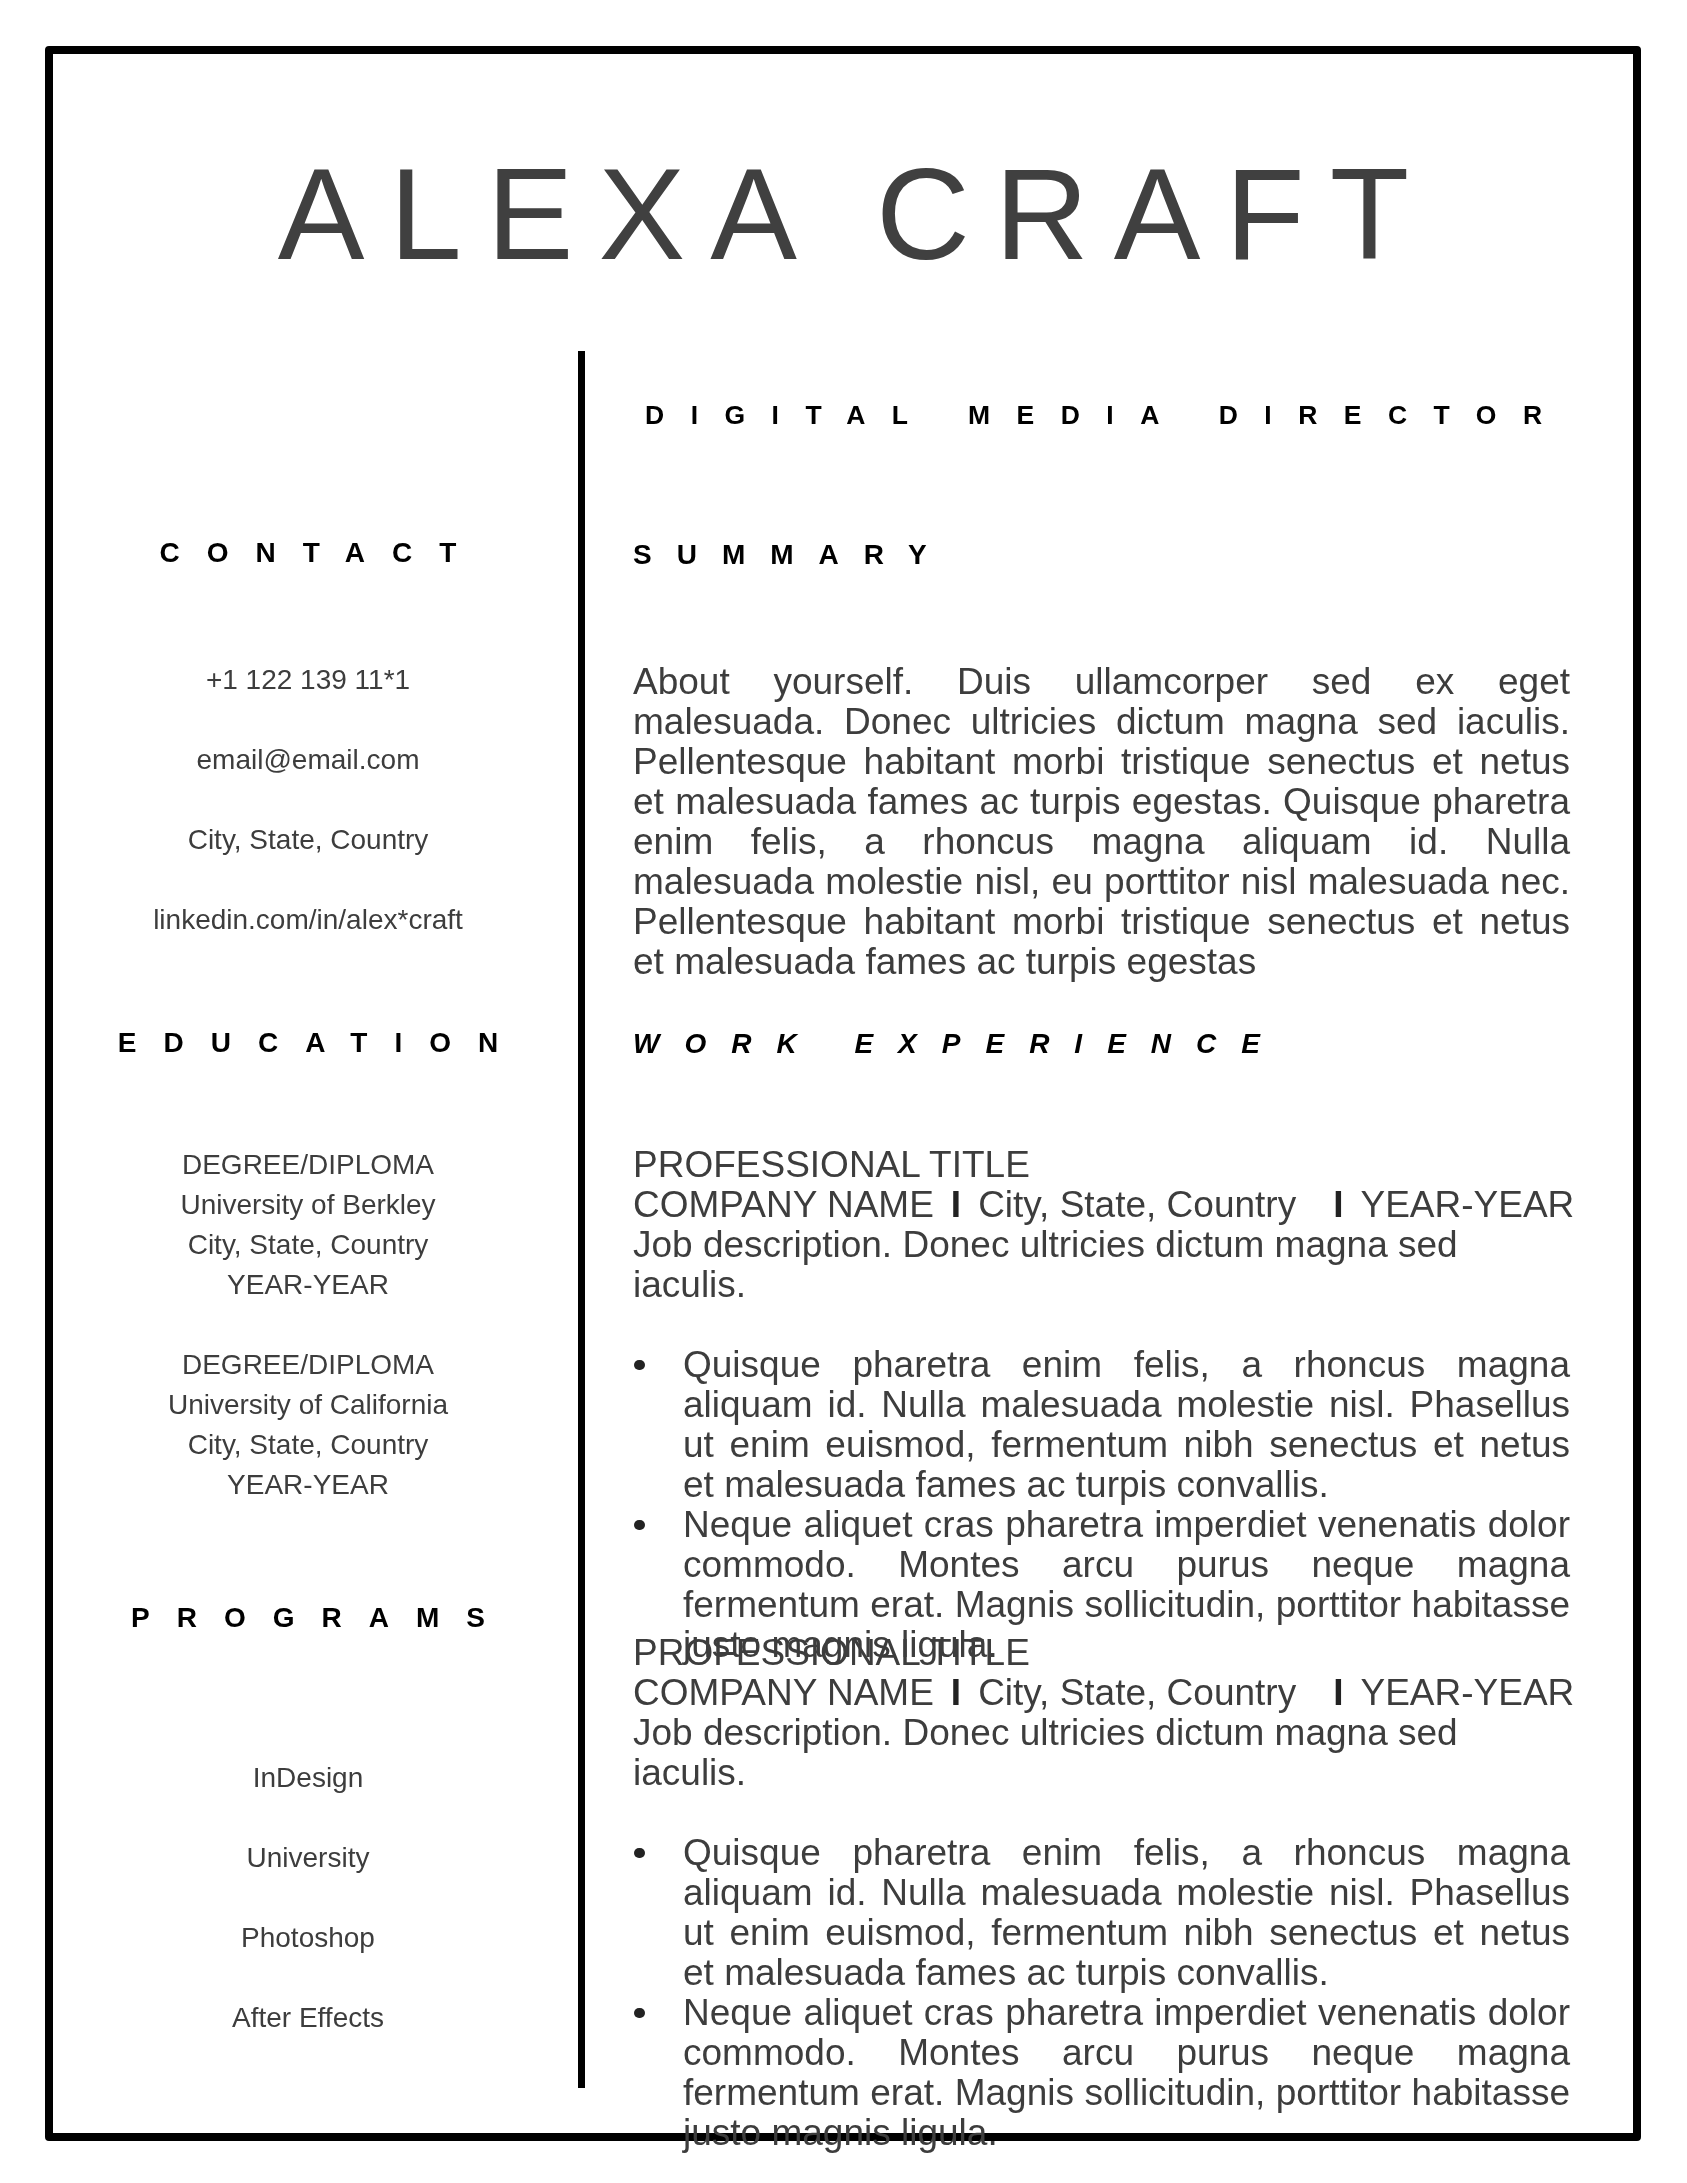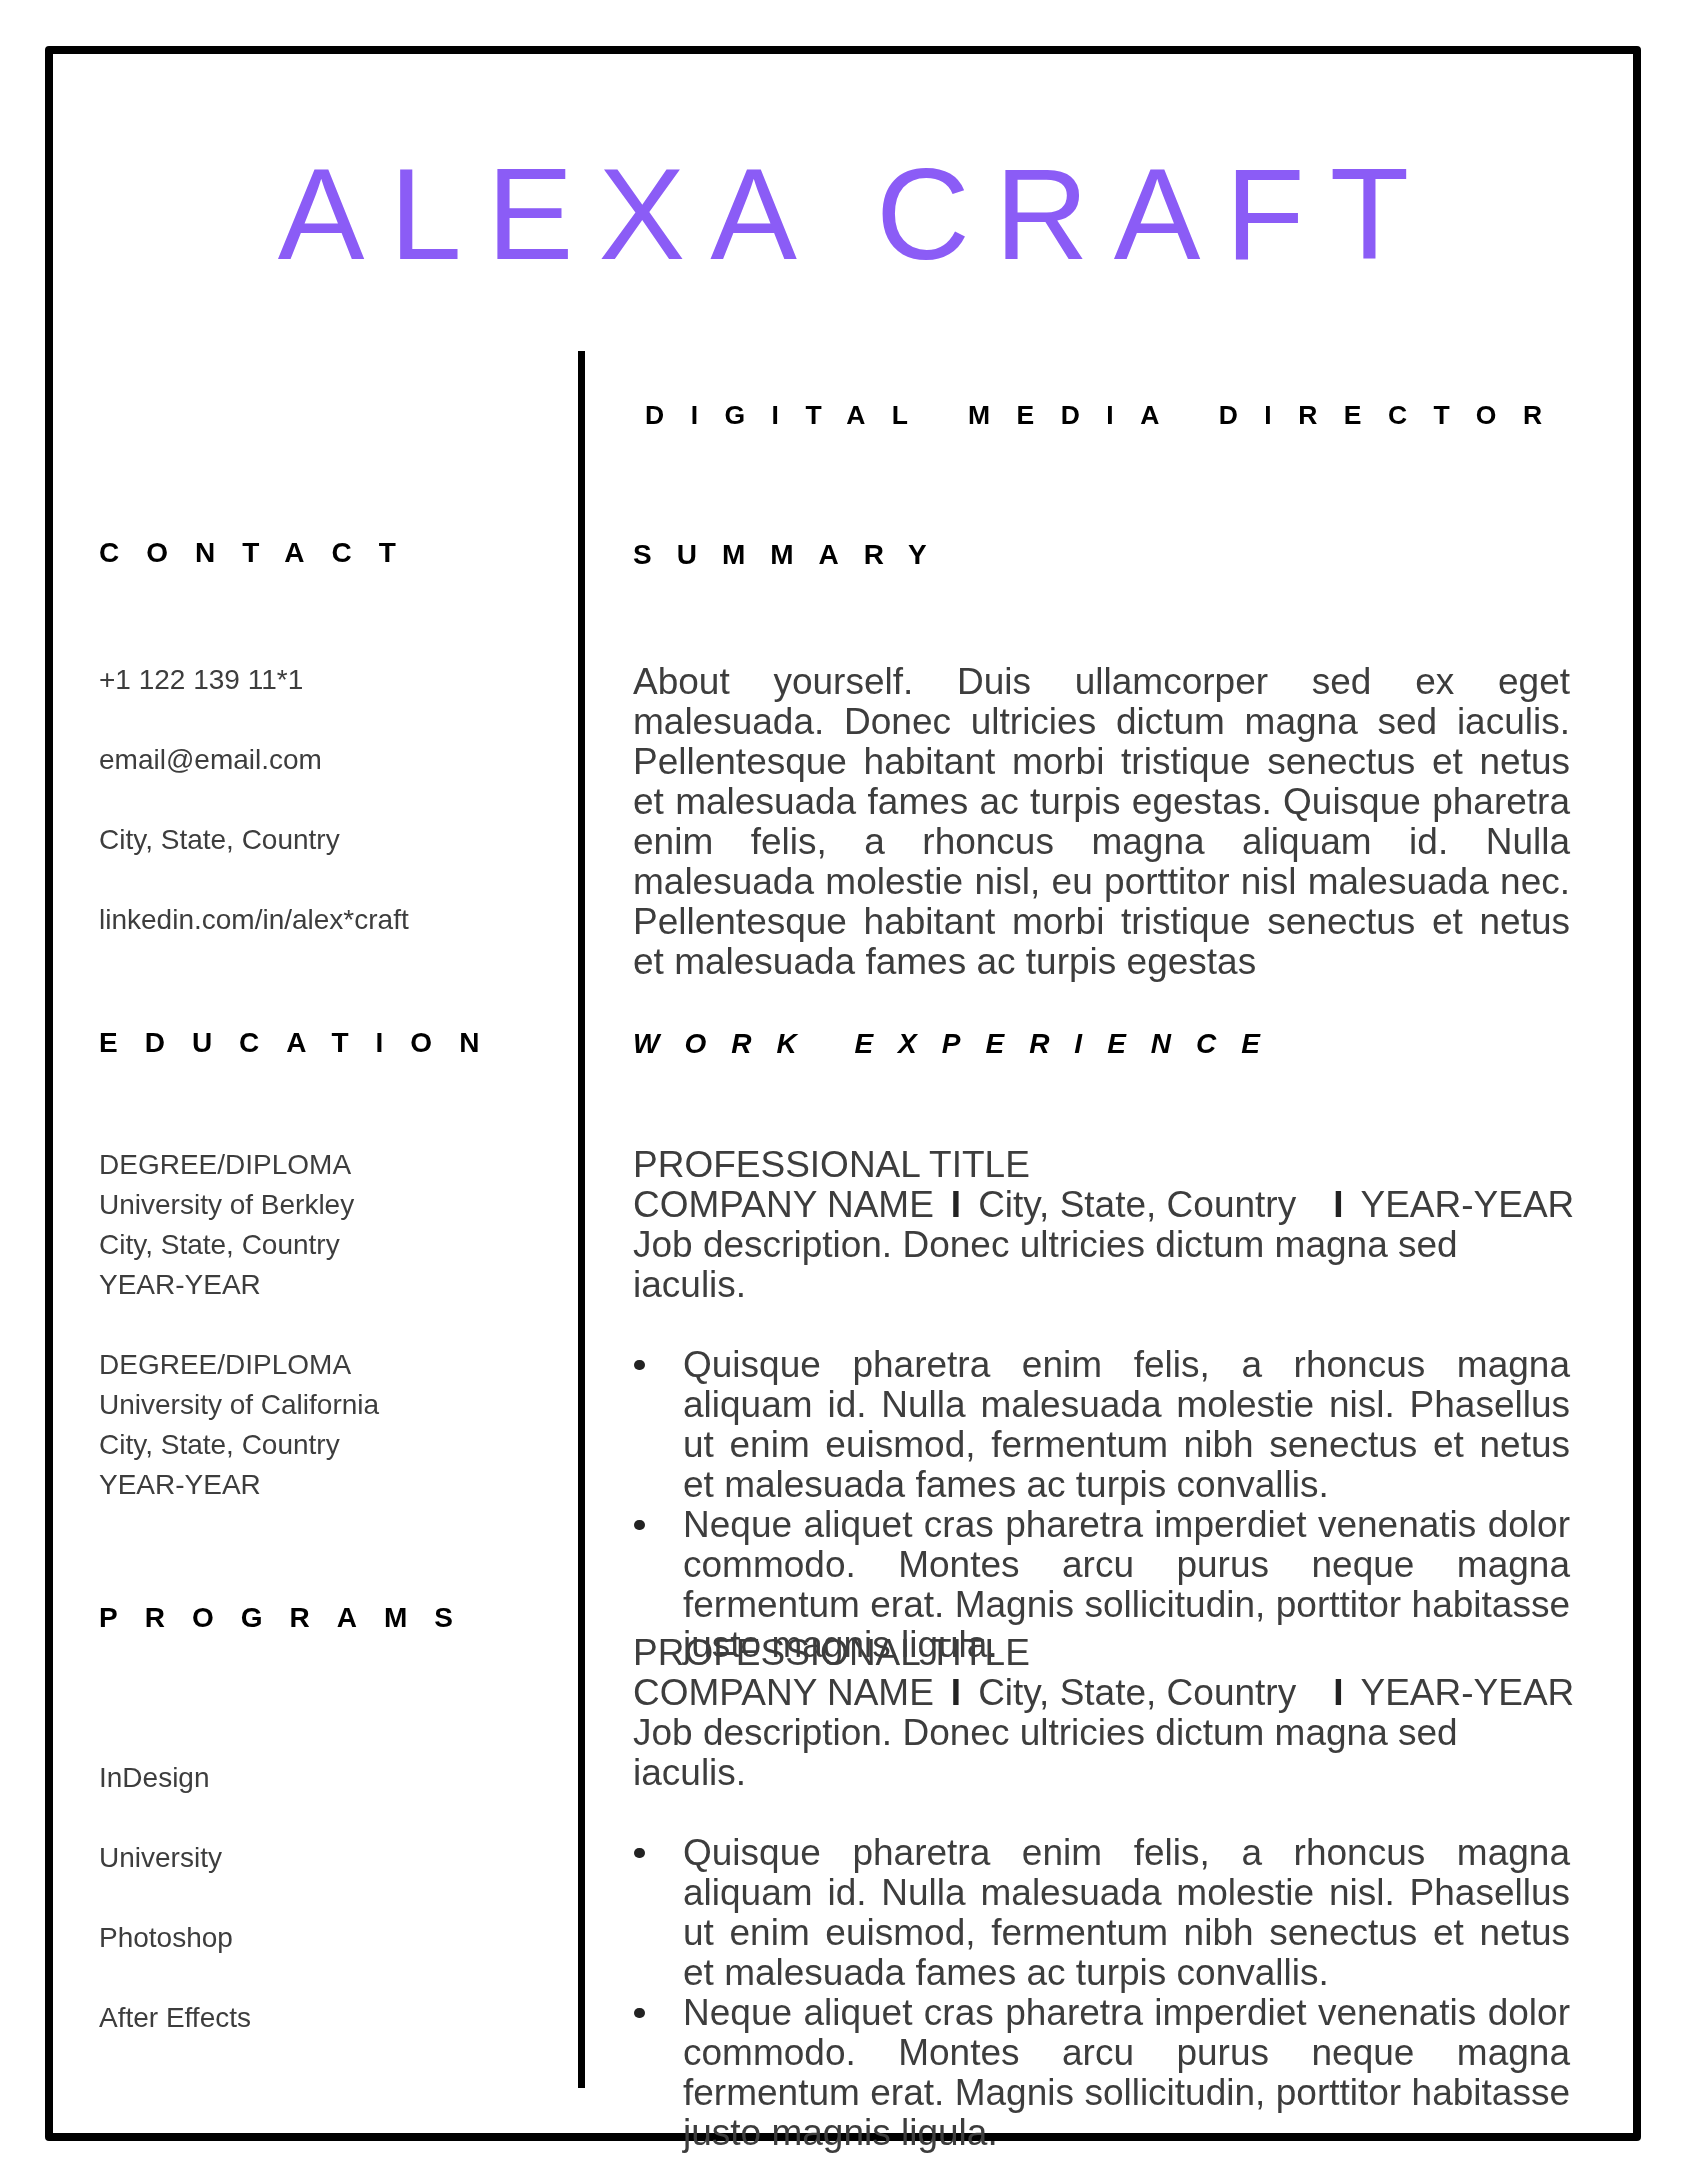--- a/index.html
+++ b/index.html
@@ -1,24 +1,24 @@
 <!DOCTYPE html>
 <html style="font-size:10.6px"><head>
 <meta charset="utf-8">
 <style>
   html, body { margin: 0; padding: 0; background: #ffffff; }
   body { width: 1687px; height: 2183px; position: relative; overflow: hidden;
          font-family: "Liberation Sans", "DejaVu Sans", sans-serif; }
   .frame { position: absolute; left: 45px; top: 46px; width: 1596px; height: 2095px;
            box-sizing: border-box; border: 8.6px solid #000; border-radius: 4px; }
   .name { position: absolute; left: 0; top: 149px; width: 1687px; text-align: center;
-          font-size: 130px; letter-spacing: 25px; color: #8b5cf6; font-weight: 400;
+          font-size: 130px; letter-spacing: 25px; color: #404040; font-weight: 400;
           line-height: 1; text-indent: 25px; }
   .divider { position: absolute; left: 578px; top: 351px; width: 7.3px; height: 1737px; background: #000; }
-  .left { position: absolute; left: 99px; width: 418px; text-align: left; color: #3d3d3d; }
+  .left { position: absolute; left: 99px; width: 418px; text-align: center; color: #3d3d3d; }
   .right { position: absolute; left: 633px; width: 937px; color: #3d3d3d; }
   .heading { font-weight: 700; color: #000; font-size: 28px; line-height: 1; white-space: nowrap; }
   .left .heading { letter-spacing: 27px; margin-right: -27px; }
   .right .heading { letter-spacing: 25px; }
   .jobtitle-heading { letter-spacing: 26.5px !important; font-size: 26.5px !important; }
   .body-text { font-size: 37px; line-height: 40px; }
   .justify { text-align: justify; }
   .contact-item { font-size: 28px; line-height: 40px; margin-bottom: 40px; }
   .edu-block { font-size: 28px; line-height: 40px; margin-bottom: 40px; }
   .prog-item { font-size: 28px; line-height: 40px; margin-bottom: 40px; }

